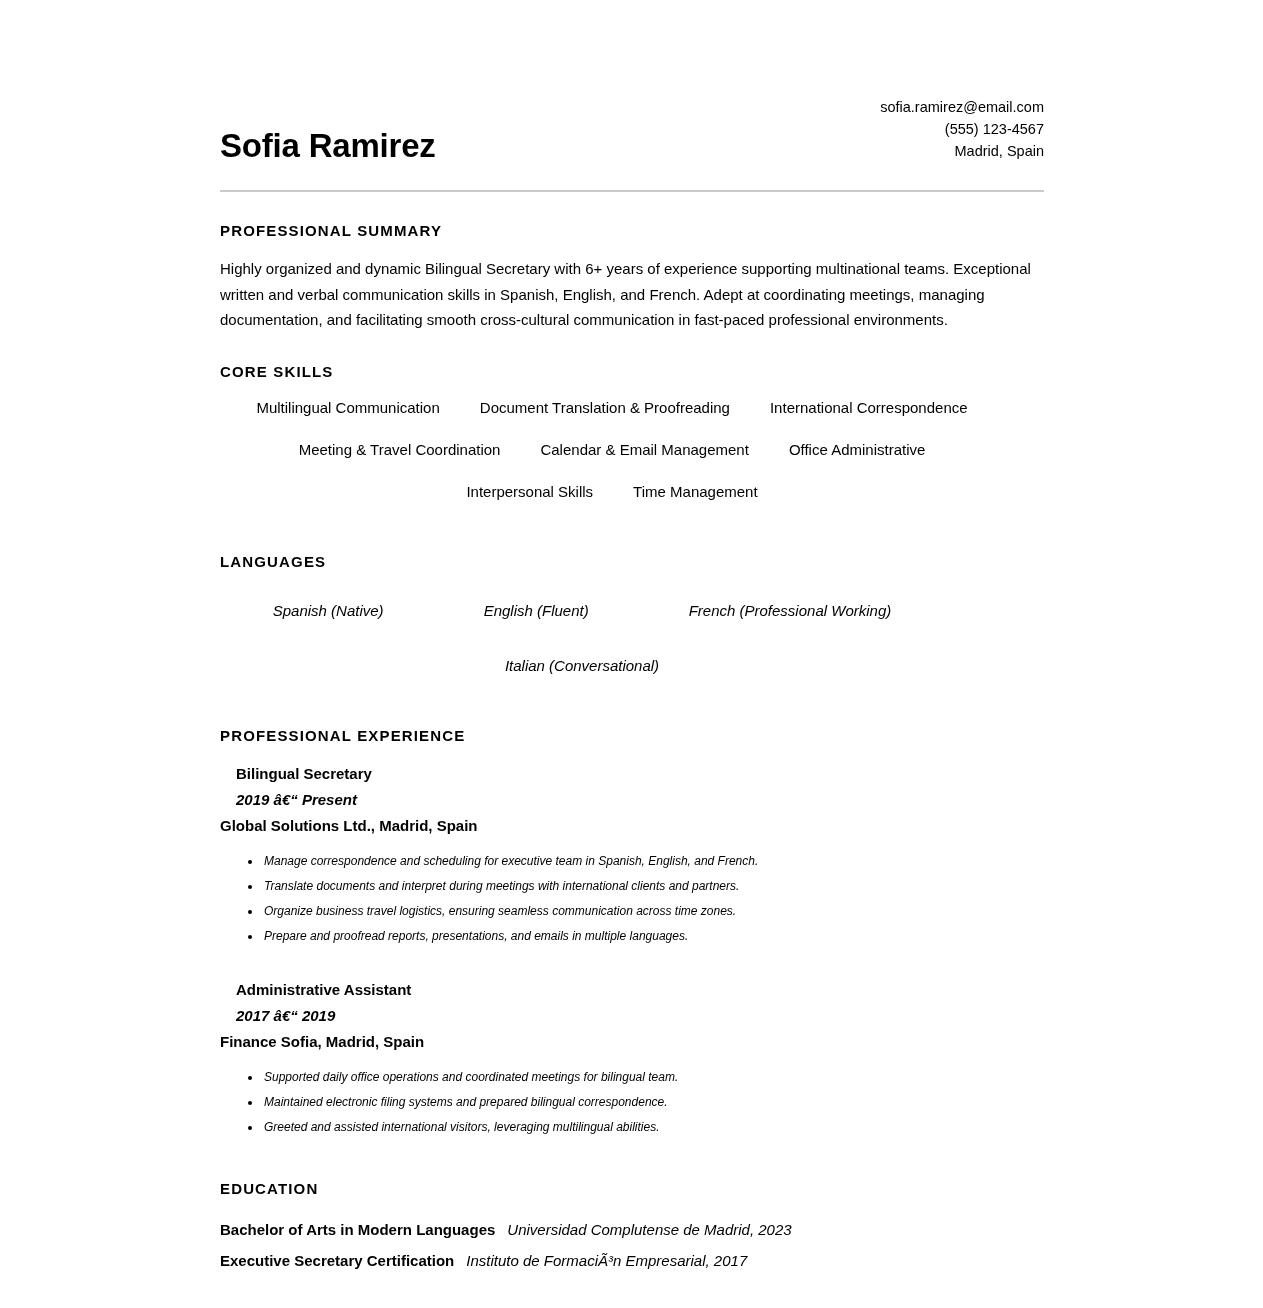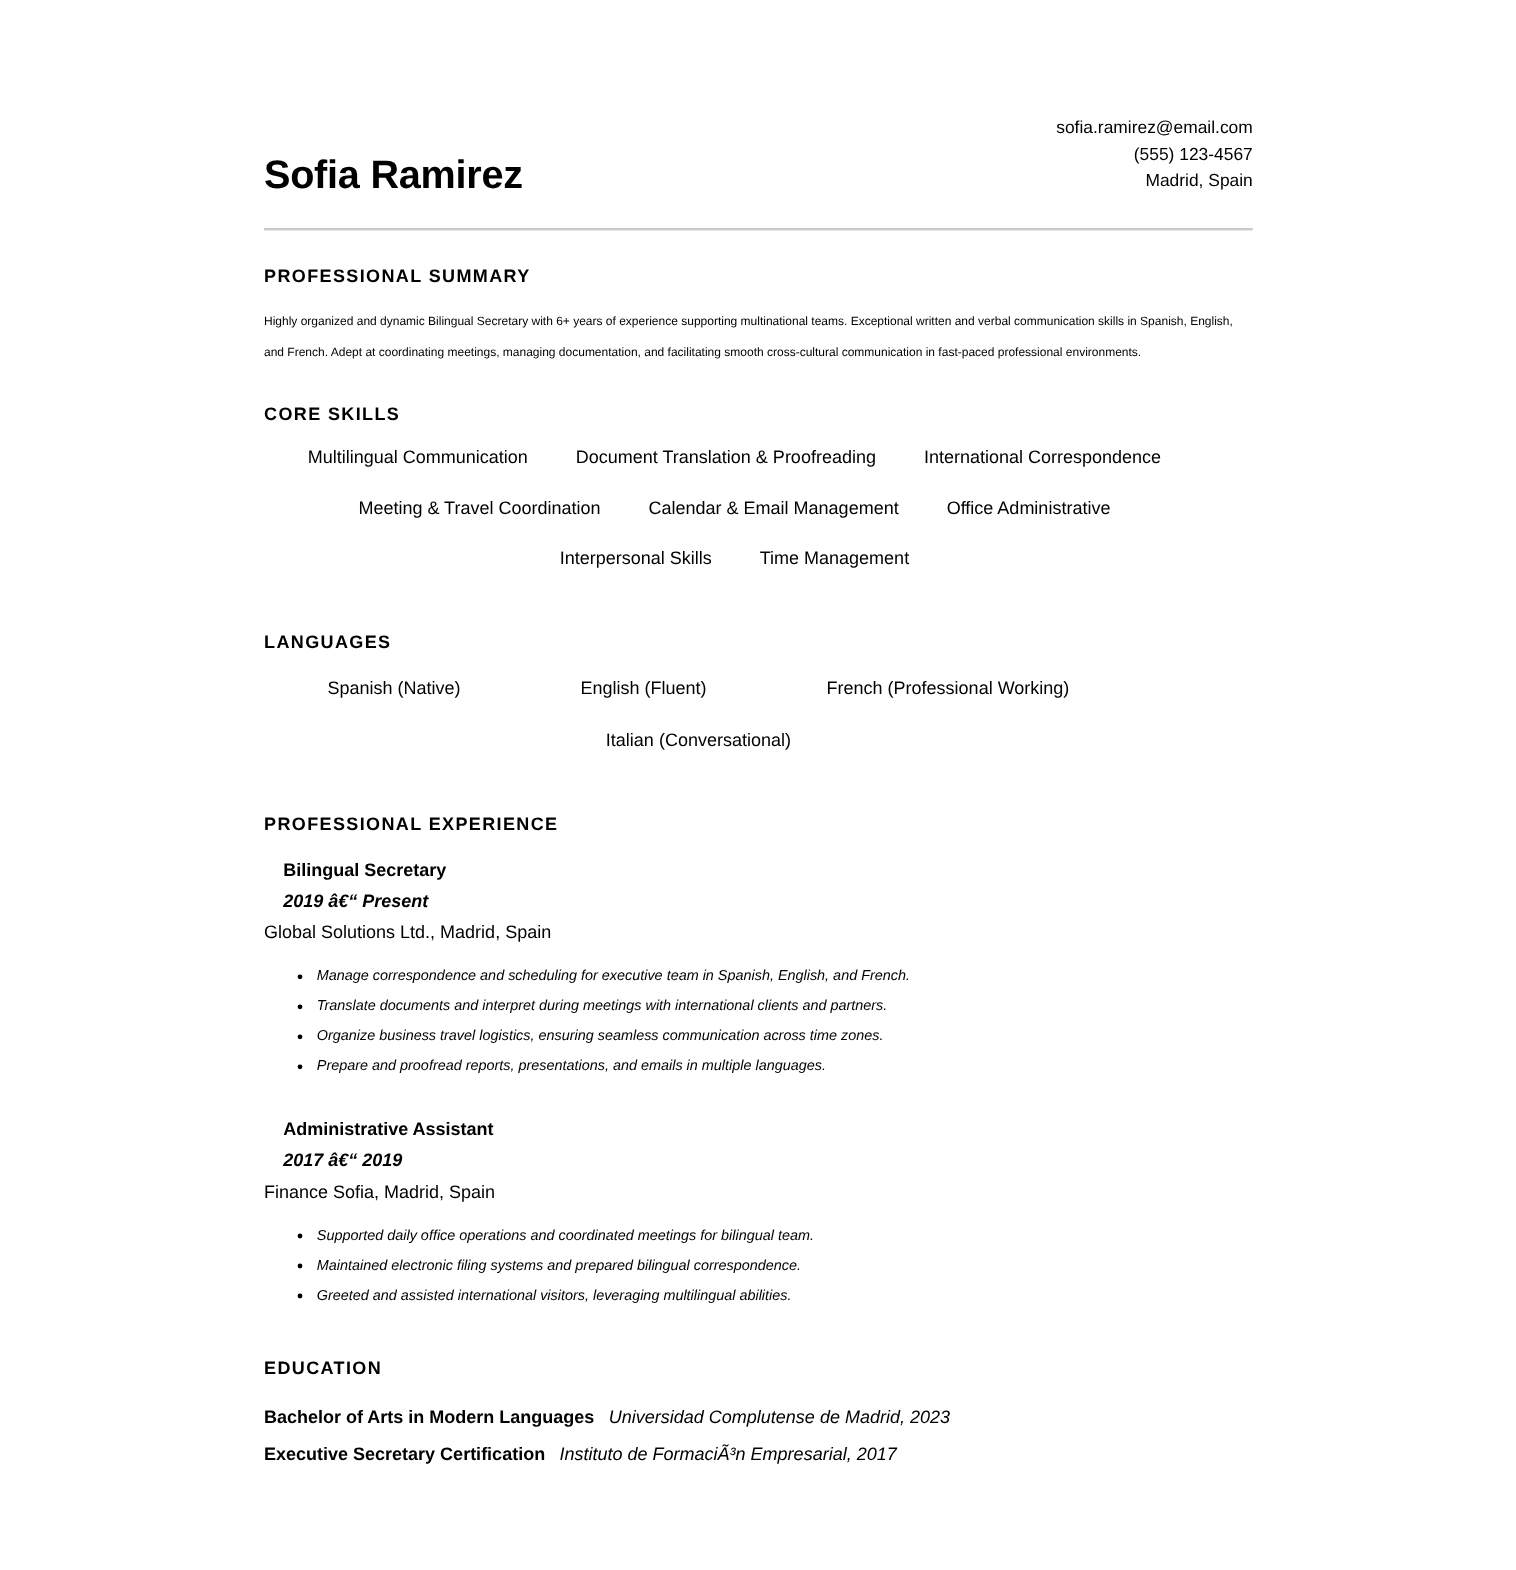--- a/index.html
+++ b/index.html
@@ -67,37 +67,37 @@
   .section { margin-top: 30px; }
   .section-title {
     font-size: 15px;
     font-weight: bold;
     letter-spacing: 1.15px;
     text-transform: uppercase;
     margin: 0 0 17px 0;
   }
 
   .summary {
-    font-size: 10px;
+    font-size: 15px;
     line-height: 25.5px;
     margin: 0;
     max-width: 824px;
   }
 
   
   .inline-list {
     display: flex;
     flex-wrap: wrap;
     font-size: 15px;
     line-height: 21px;
     justify-content: center;
   }
   .inline-list .item { white-space: nowrap; }
   .skills-list .item { margin: 0 40px 21px 0; }
-  .lang-list .item { margin: 2px 100px 21px 0; }
+  .lang-list .item { margin: 13px 100px 21px 0; font-style: italic; }
 
   
   .job { margin-bottom: 4px; }
   .job + .job { margin-top: 28px; }
   .job-head {
     display: flex;
     align-items: baseline;
     font-size: 15px;
     line-height: 26px;
     flex-direction: column;
@@ -105,20 +105,21 @@
   .job-title { font-weight: bold; white-space: nowrap; }
   .job-dates {
     font-style: italic;
     font-weight: bold;
     margin-left: 16px;
     white-space: nowrap;
   }
   .job-company {
     font-size: 15px;
     line-height: 26px;
+    font-weight: bold;
   }
   ul.bullets {
     margin: 10px 0 0 0;
     padding-left: 42px;
     list-style-type: disc;
   }
   ul.bullets li {
     font-size: 12px;
     line-height: 25px;
     padding-left: 2px;

